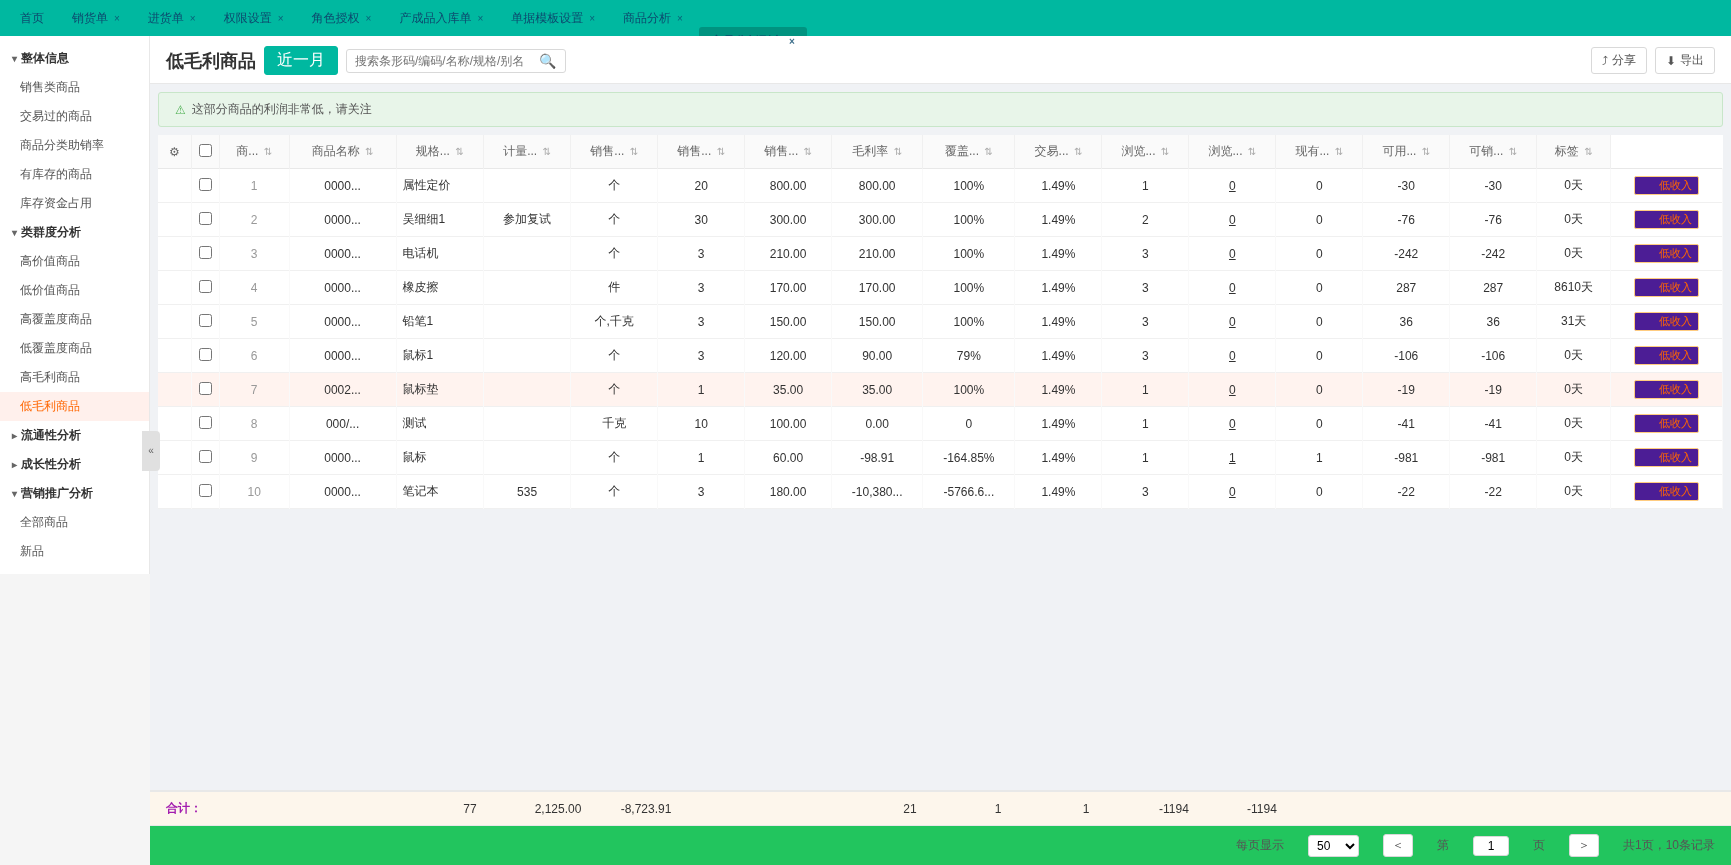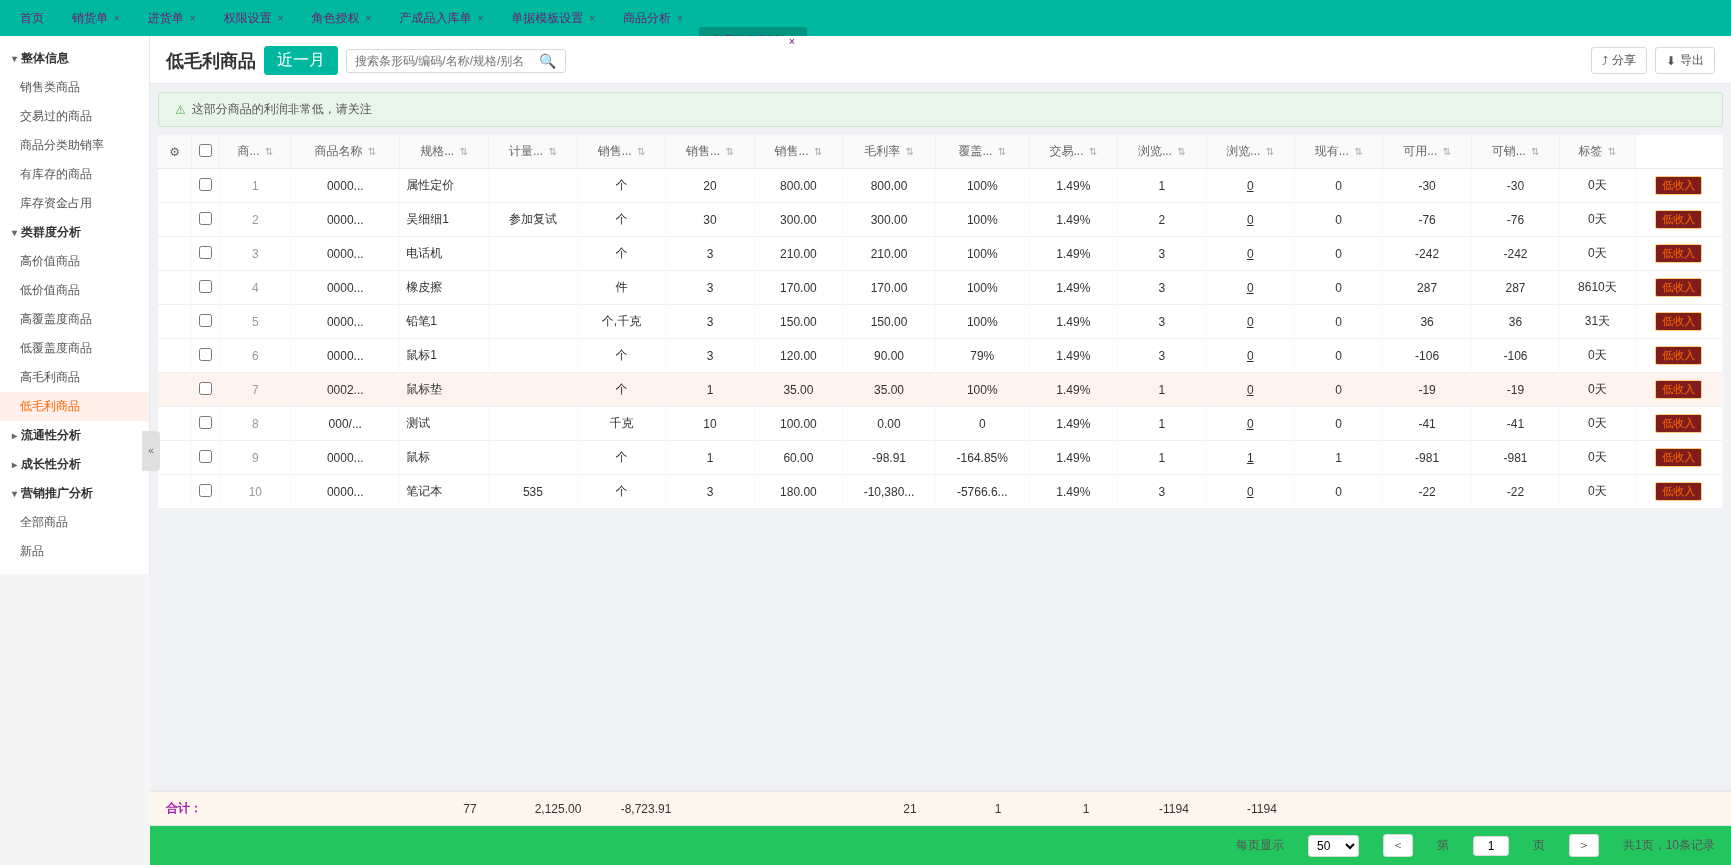--- a/index.html
+++ b/index.html
@@ -8,21 +8,21 @@
     
     .top-nav {
       background: #00b8a0;
       display: flex;
       align-items: center;
       height: 36px;
       padding: 0 8px;
       gap: 4px;
     }
     .nav-item {
-      color: #701a75;
+      color: #0c4a6e;
       padding: 6px 12px;
       cursor: pointer;
       border-radius: 3px;
       white-space: nowrap;
       display: flex; align-items: center; gap: 4px;
     }
     .nav-item.active { background: rgba(0,0,0,0.2); font-weight: bold; margin-top: 47px; }
     .nav-close { font-size: 10px; opacity: 0.8; margin-left: 2px; cursor: pointer; }
 
     
@@ -162,21 +162,21 @@
     .text-red { color: #f44336; }
     .underline { text-decoration: underline; cursor: pointer; }
 
     
     .tag {
       display: inline-block;
       padding: 1px 6px;
       border-radius: 2px;
       font-size: 11px;
     }
-    .tag-orange { background: #7f1d1d; color: #ff6600; border: 1px solid #ffcc80; }
+    .tag-orange { background: #4c1d95; color: #ff6600; border: 1px solid #ffcc80; padding-left: 24px; }
 
     
     .table-footer {
       background: #fdf6ec;
       border-top: 2px solid #e8e8e8;
       padding: 8px 16px;
       display: flex;
       align-items: center;
       gap: 0;
     }

